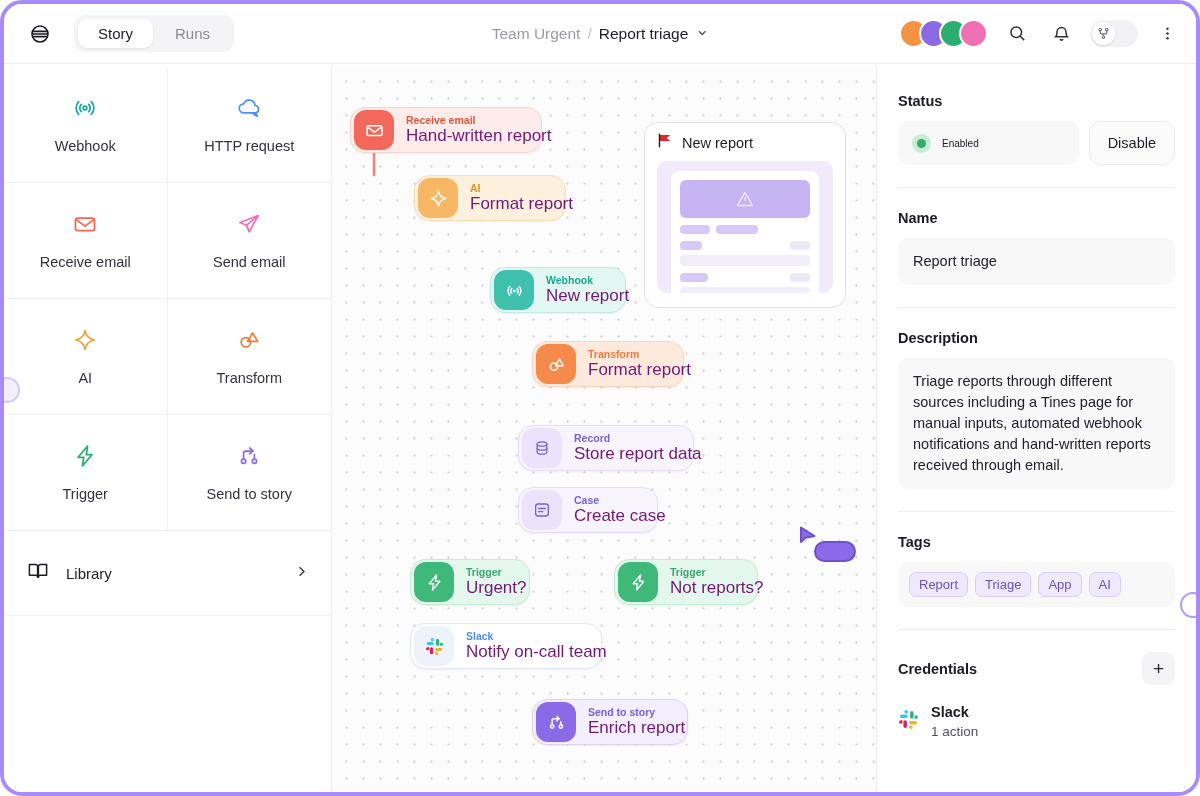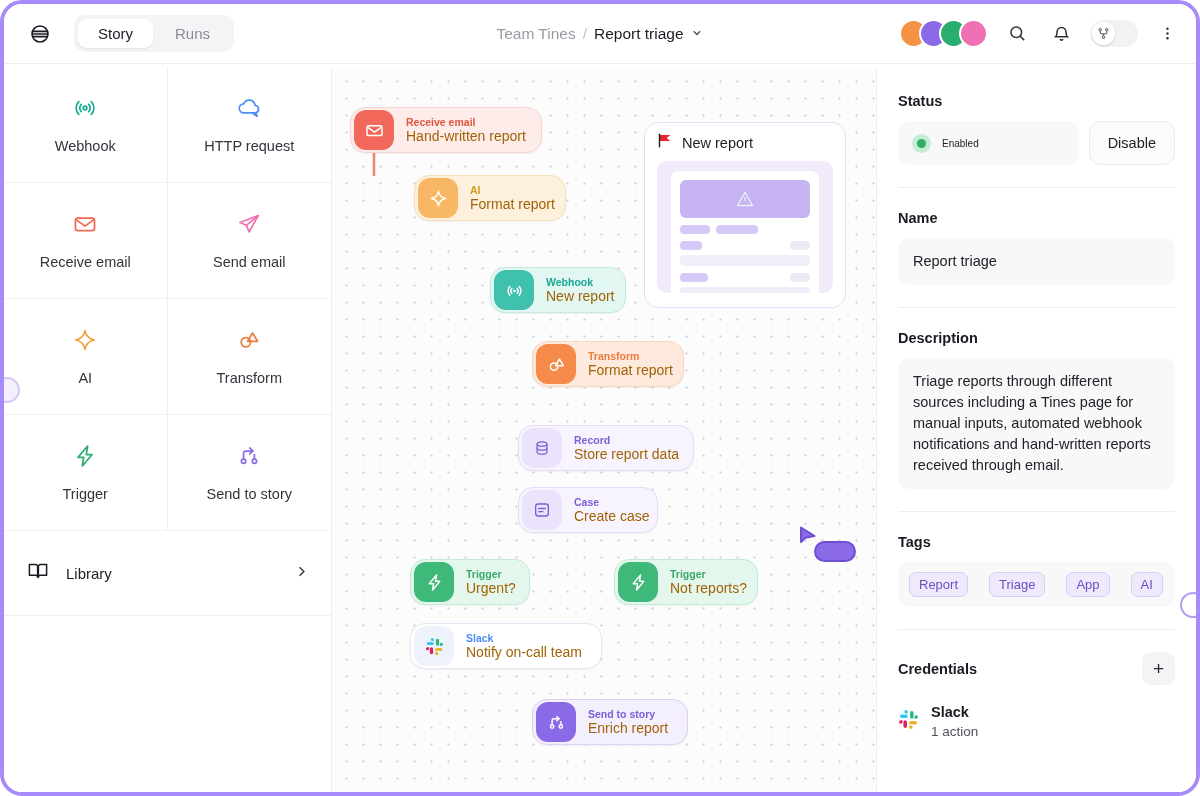--- a/index.html
+++ b/index.html
@@ -102,21 +102,21 @@
     position: absolute; display: flex; align-items: center;
     border-radius: 15px; height: 46px; padding-right: 16px;
     box-shadow: 0 1px 2px rgba(24,24,40,.05);
   }
   .node-icon {
     width: 40px; height: 40px; min-width: 40px; border-radius: 12px;
     margin: 3px; display: flex; align-items: center; justify-content: center;
   }
   .node-text { margin-left: 9px; display: flex; flex-direction: column; justify-content: center; }
   .node-kind { font-size: 10.5px; font-weight: bold; line-height: 1.15; }
-  .node-title { font-size: 14px; color: #a16207; line-height: 1.2; white-space: nowrap; }
+  .node-title { font-size: 17px; color: #701a75; line-height: 1.2; white-space: nowrap; }
   
   .preview-card {
     position: absolute; left: 312px; top: 55px; width: 202px; height: 186px;
     background: #fff; border: 1px solid #e4dcf6; border-radius: 14px;
     padding: 10px 12px;
   }
   .preview-head { display: flex; align-items: center; gap: 8px; margin-bottom: 9px; }
   .preview-title { font-size: 14.5px; color: #1e1e26; }
   .preview-body {
     background: #f0eafb; border-radius: 10px; height: 132px;
@@ -156,21 +156,21 @@
     border: 1px solid #ececee; font-size: 14.5px; color: #21212a;
     display: flex; align-items: center; cursor: pointer;
   }
   .divider { height: 1px; background: #ededef; margin: 22px 0; }
   .field {
     margin-top: 12px; background: #f8f8f9; border-radius: 11px;
     padding: 13px 15px; font-size: 14.5px; color: #21212a; line-height: 1.45;
   }
   .tags-box {
     margin-top: 12px; background: #f8f8f9; border-radius: 11px;
-    padding: 10px 11px; display: flex; gap: 21px; flex-wrap: wrap;
+    padding: 10px 11px; display: flex; gap: 7px; flex-wrap: wrap;
   }
   .tag {
     background: #efe9fc; border: 1px solid #d9cdf7; color: #6b4fc4;
     border-radius: 7px; padding: 4px 9px; font-size: 13px; cursor: pointer;
   }
   .cred-head { display: flex; align-items: center; }
   .cred-head .panel-label { flex: 1; }
   .btn-plus {
     width: 33px; height: 33px; border-radius: 9px; background: #f4f4f6;
     display: flex; align-items: center; justify-content: center;
@@ -199,21 +199,21 @@
         <circle cx="12" cy="12" r="8"></circle>
           <path d="M4.6 9.4h14.8M4 12h16M4.6 14.6h14.8"></path>
       </svg>
     </div>
     <div class="seg">
       <div class="seg-item active">Story</div>
       <div class="seg-item">Runs</div>
     </div>
 
     <div class="title-wrap">
-      <span class="crumb-team">Team Tines</span>
+      <span class="crumb-team">Team Urgent</span>
       <span class="crumb-sep">/</span>
       <span class="crumb-story">Report triage</span>
       <span>
         <svg width="13" height="13" viewBox="0 0 16 16" fill="none" stroke="#4a4a55" stroke-width="1.5">
             <path d="M4 6.5L8 10.5 12 6.5"></path>
           </svg>
       </span>
     </div>
 
     <div class="topbar-right">

